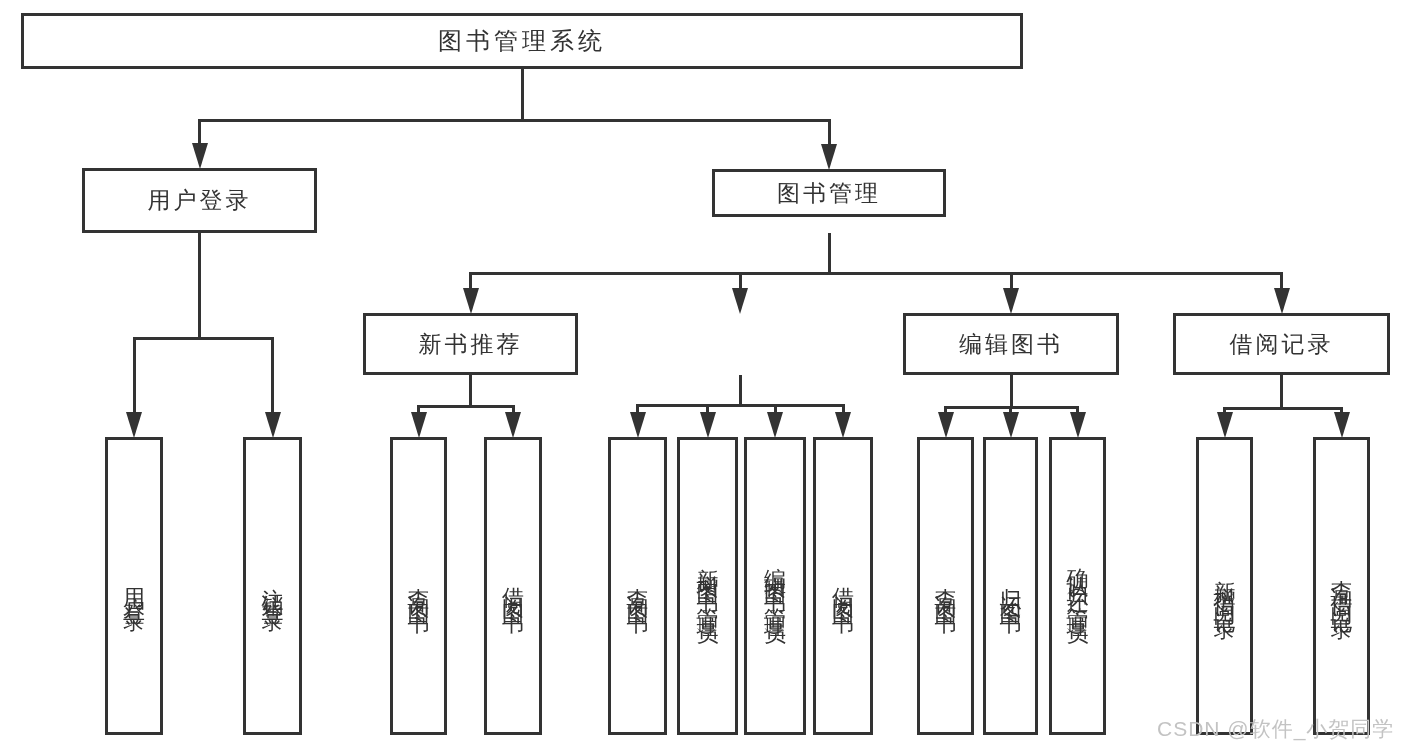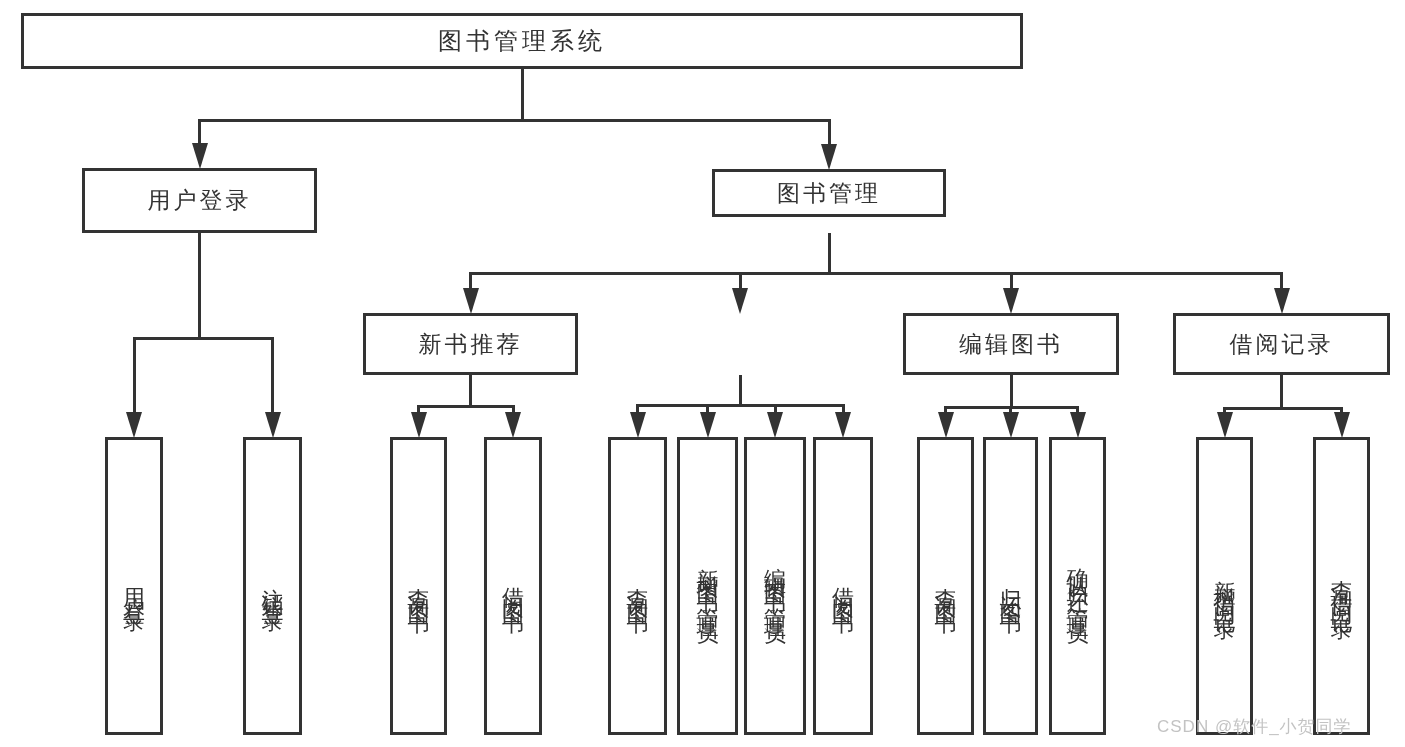--- a/index.html
+++ b/index.html
@@ -30,21 +30,21 @@
   .node.root-box { font-size:24px; letter-spacing:4px; }
   .vline, .hline { position:absolute; background:var(--line,#333333); }
   .arrowhead {
     position:absolute; width:0; height:0;
     border-left:8px solid transparent;
     border-right:8px solid transparent;
     border-top:26px solid var(--line,#333333);
   }
   .watermark {
     position:absolute; left:1157px; top:715px;
-    font-size:17px; letter-spacing:1px; white-space:nowrap;
+    font-size:21px; letter-spacing:1px; white-space:nowrap;
     color:var(--wm,#c3c3c3); z-index:5;
   }
 </style>
 </head>
 <body>
 
 <div class="canvas" id="canvas">
   <div class="watermark">CSDN @软件_小贺同学</div>
 <div class="node root-box" style="left: 21px; top: 13px; width: 1002px; height: 56px;">
       <span class="label">图书管理系统</span>

